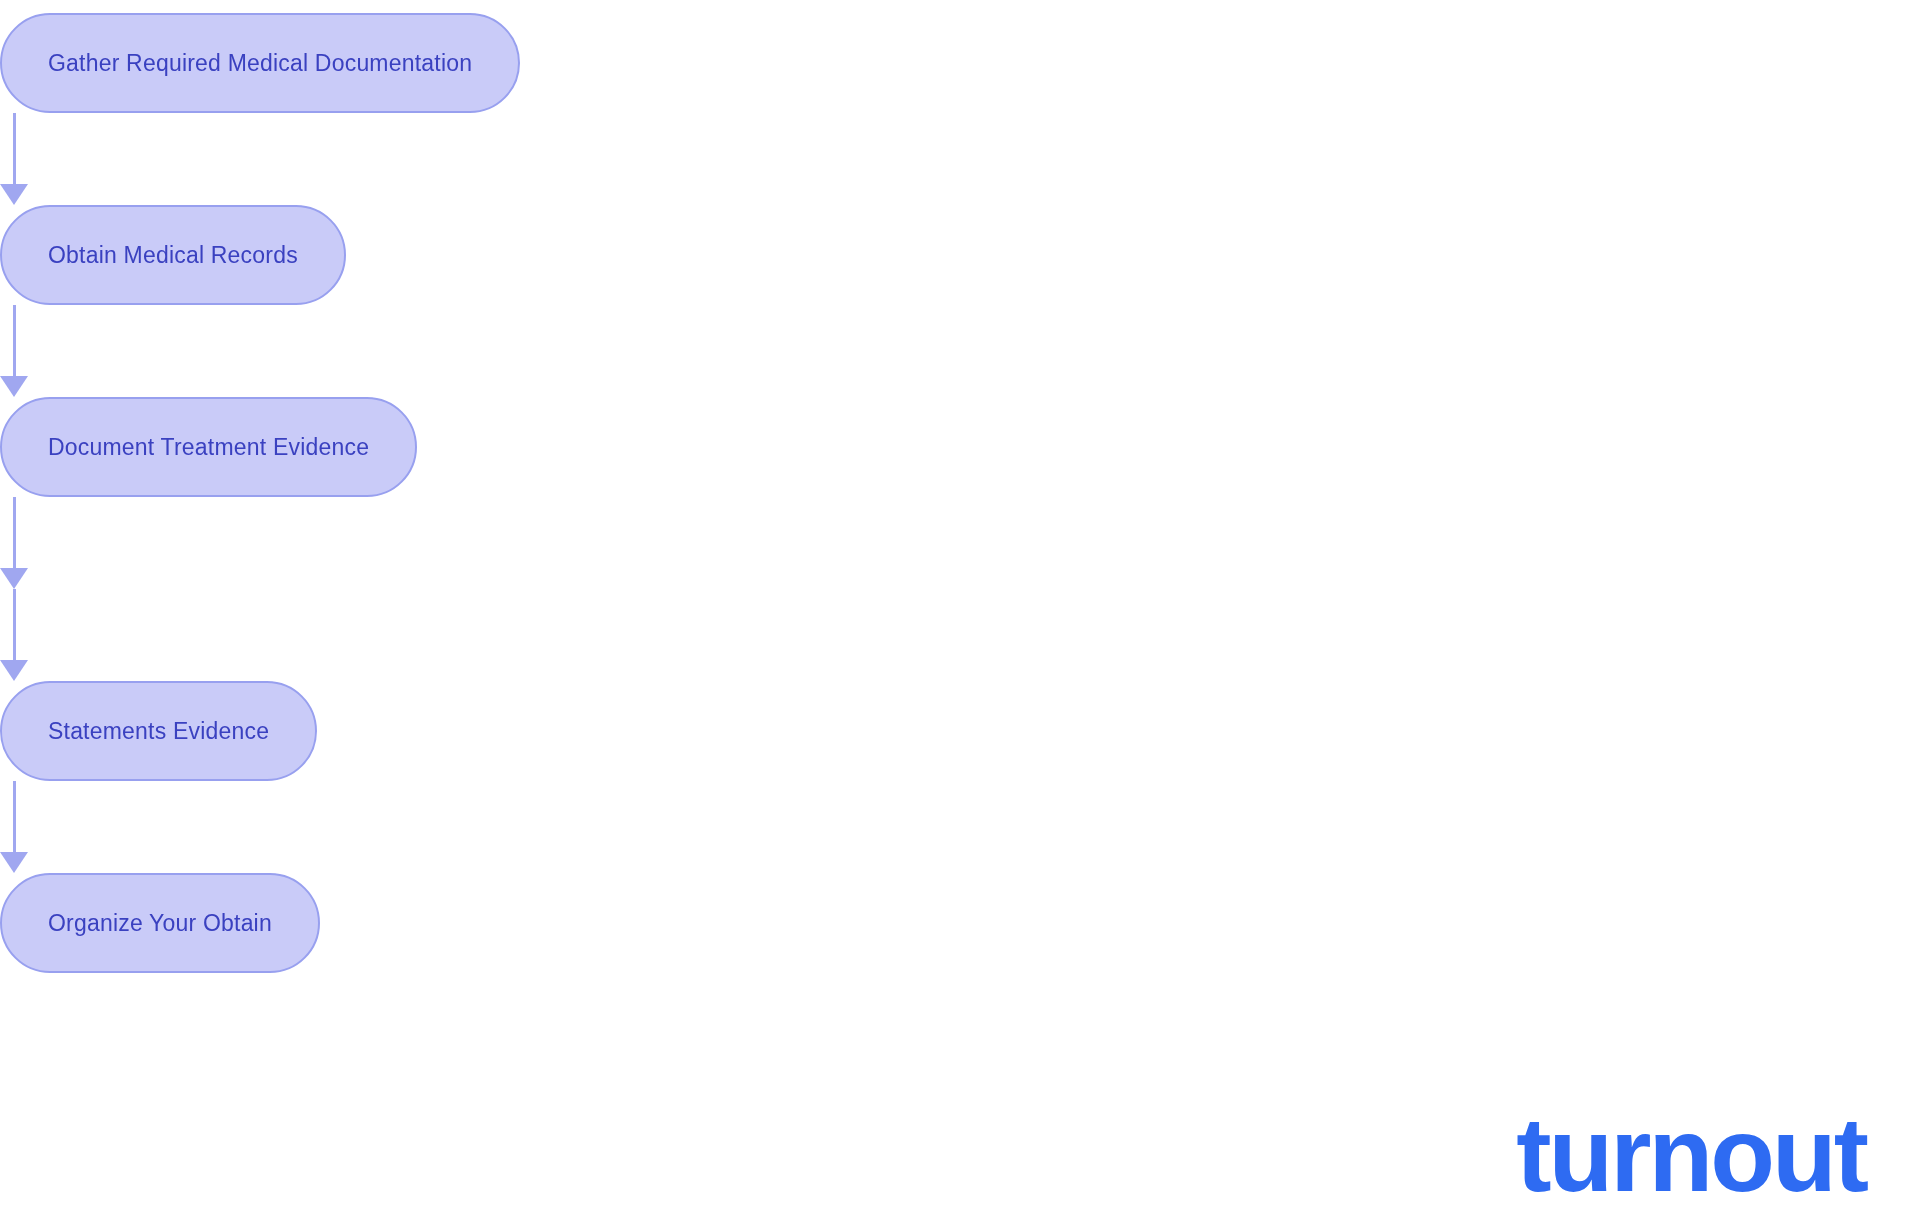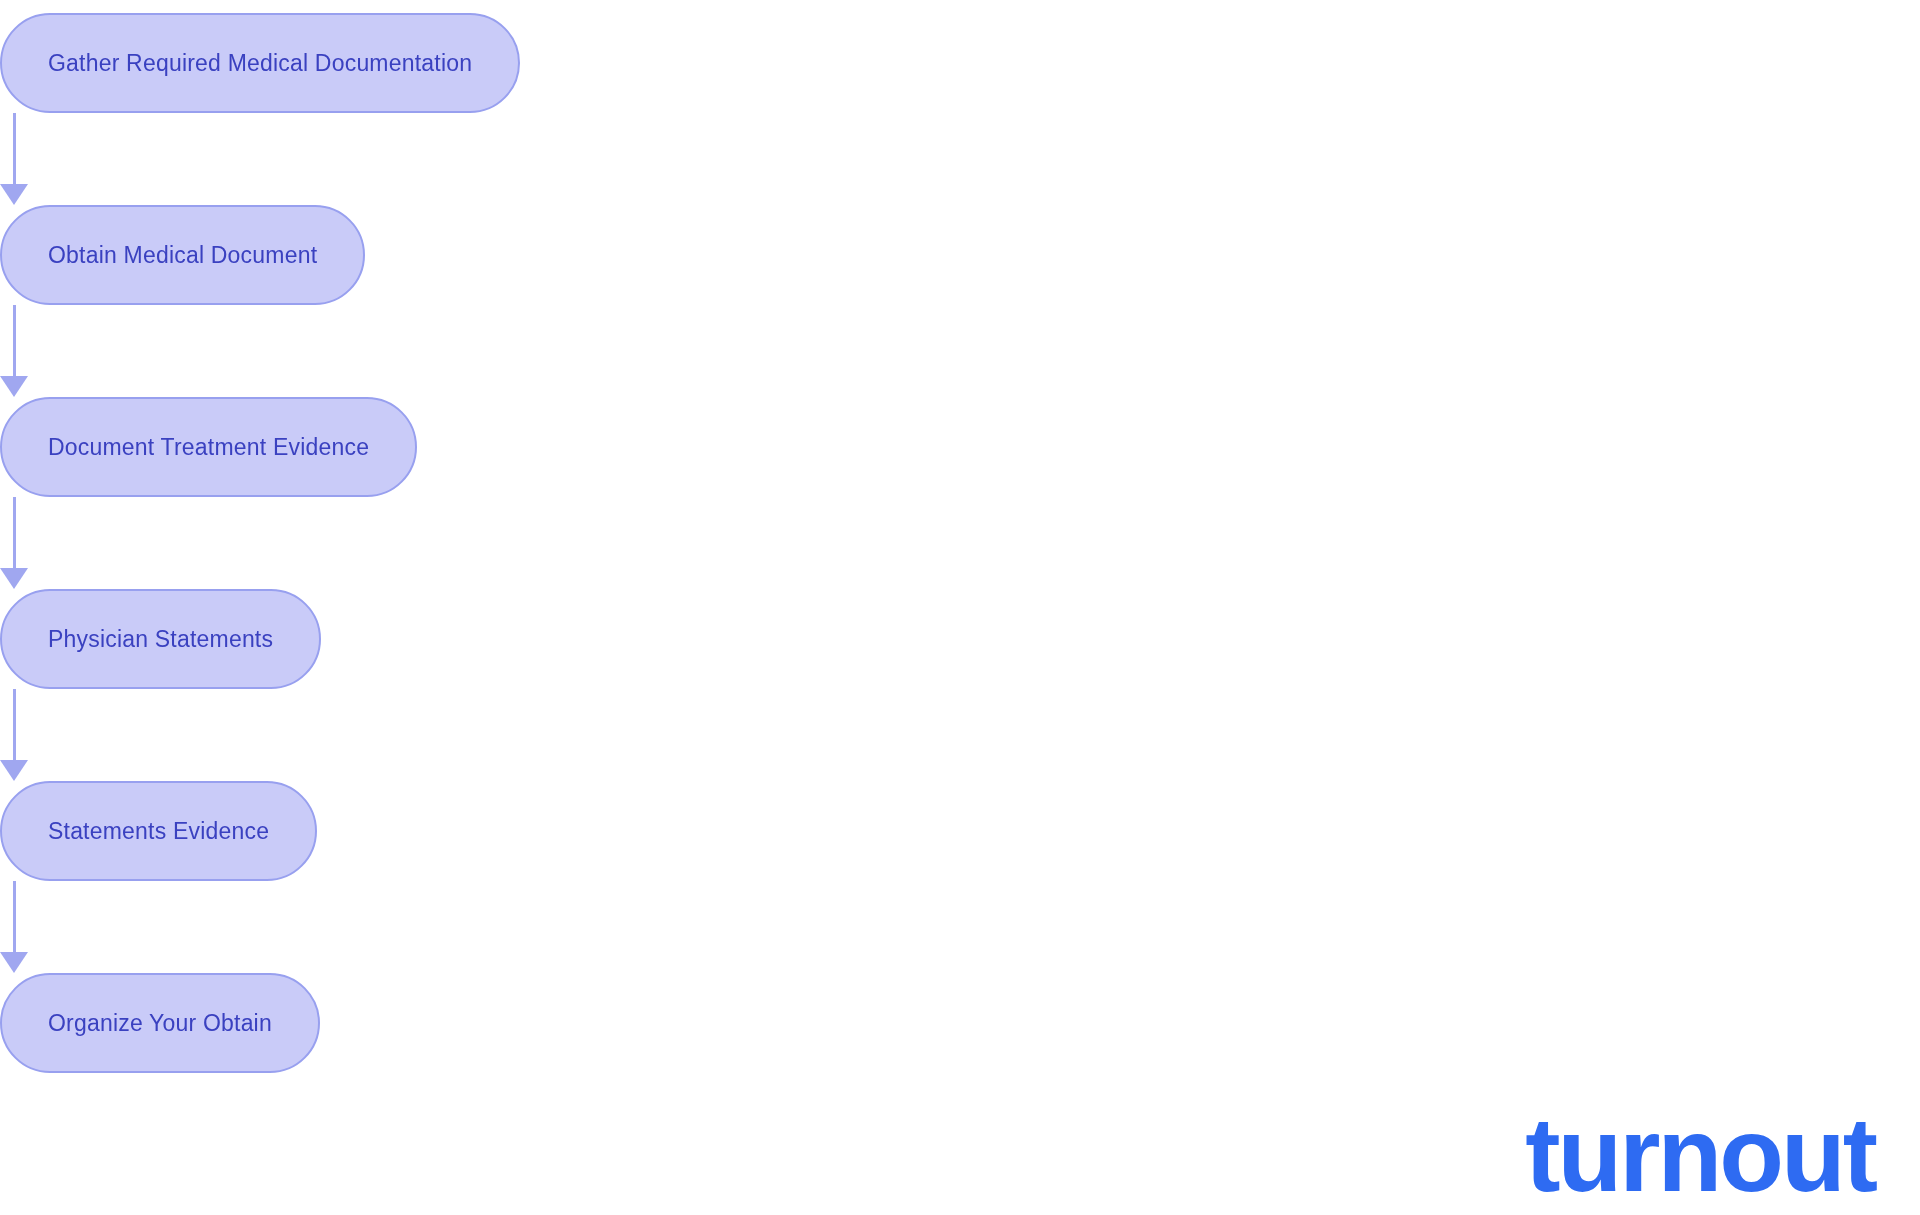--- a/index.html
+++ b/index.html
@@ -55,21 +55,21 @@
   .arrow-head {
     width: 0;
     height: 0;
     border-left: 14px solid transparent;
     border-right: 14px solid transparent;
     border-top: 21px solid var(--arrow_color, #a0a7f0);
     margin-top: -1px;
   }
   .logo {
     position: absolute;
-    right: 45px;
+    right: 54px;
     bottom: 8px;
     font-size: 106px;
     font-weight: 700;
     letter-spacing: -3px;
     line-height: 1;
     color: var(--logo_color, #2e6bf2);
   }
 </style>
 </head>
 <body style="--background: #ffffff; --node_fill: #c9cbf8; --node_border: #98a0ef; --node_text: #3a41c0; --arrow_color: #a0a7f0; --logo_color: #2e6bf2;">
@@ -79,40 +79,37 @@
   <div class="node">
     <span class="node-label">Gather Required Medical Documentation</span>
   </div>
 
   <div class="arrow">
     <span class="arrow-line"></span>
     <span class="arrow-head"></span>
   </div>
 
   <div class="node">
-    <span class="node-label">Obtain Medical Document</span>
+    <span class="node-label">Obtain Medical Records</span>
   </div>
 
   <div class="arrow">
     <span class="arrow-line"></span>
     <span class="arrow-head"></span>
   </div>
 
   <div class="node">
     <span class="node-label">Document Treatment Evidence</span>
   </div>
 
   <div class="arrow">
     <span class="arrow-line"></span>
     <span class="arrow-head"></span>
   </div>
 
-  <div class="node">
-    <span class="node-label">Physician Statements</span>
-  </div>
 
   <div class="arrow">
     <span class="arrow-line"></span>
     <span class="arrow-head"></span>
   </div>
 
   <div class="node">
     <span class="node-label">Statements Evidence</span>
   </div>
 

